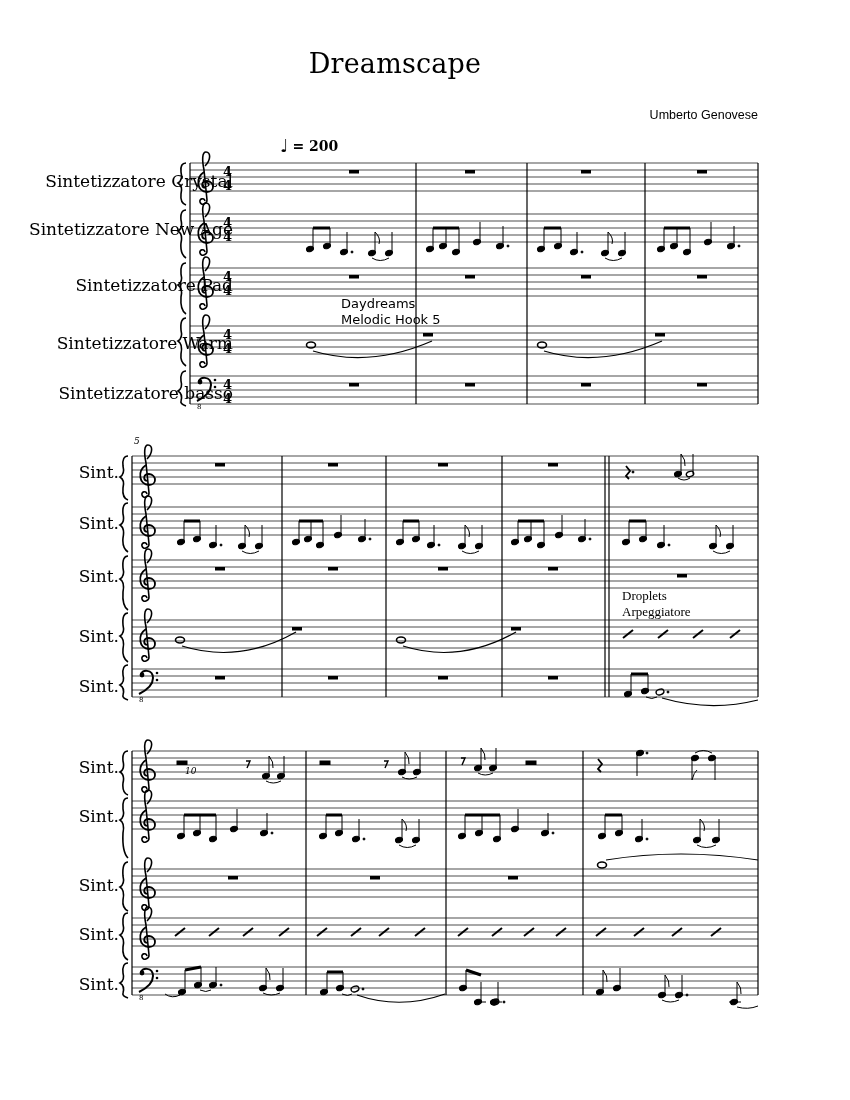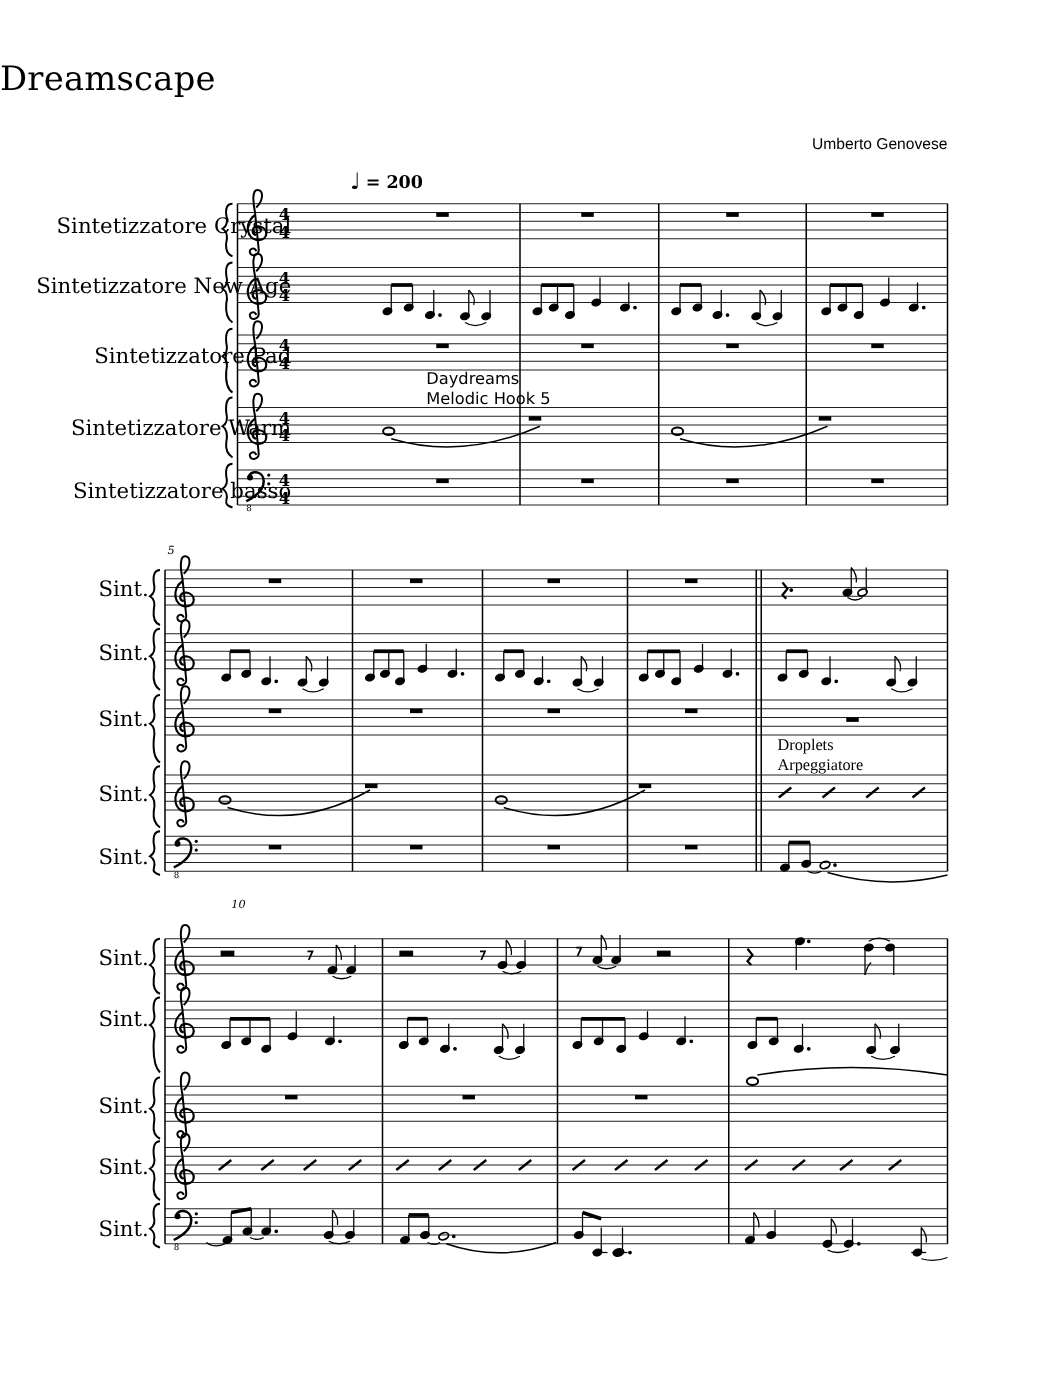--- a/index.html
+++ b/index.html
@@ -1,17 +1,17 @@
 <!DOCTYPE html>
 <html><head>
 <meta charset="utf-8">
 <style>
   html, body { margin: 0; padding: 0; background: #ffffff; }
   body { width: 850px; height: 1100px; position: relative; overflow: hidden; font-family: "DejaVu Serif", serif; color: #000; }
-  .title { position: absolute; top: 48px; left: 0; width: 790px; text-align: left; font-family: "DejaVu Serif", serif; font-size: 27px; font-weight: normal; letter-spacing: 0.2px; }
+  .title { position: absolute; top: 48px; left: 0; width: 790px; text-align: center; font-family: "DejaVu Serif", serif; font-size: 27px; font-weight: normal; letter-spacing: 0.2px; }
   .composer { position: absolute; top: 108px; right: 92px; font-family: Liberation Sans, sans-serif; font-size: 12.5px; }
   .tempo { position: absolute; top: 137px; left: 280px; font-family: "DejaVu Serif", serif; font-size: 14px; font-weight: bold; display: flex; align-items: center; gap: 4px; }
   .tempo .note-glyph { font-size: 18px; font-weight: normal; line-height: 1; }
   .inst-label { position: absolute; font-family: "DejaVu Serif", serif; font-size: 17px; text-align: right; white-space: nowrap; }
   .measure-num { position: absolute; font-family: "DejaVu Serif", serif; font-style: italic; font-size: 9px; }
   .text-mark { position: absolute; font-family: "DejaVu Sans", sans-serif; font-size: 13px; line-height: 16px; }
   svg.score { position: absolute; left: 0; top: 0; }
 </style>
 </head>
 <body>
@@ -29,21 +29,21 @@
 <div class="inst-label" style="right:617px; top:333px;">Sintetizzatore Warm</div>
 <div class="inst-label" style="right:617px; top:383px;">Sintetizzatore basso</div>
 
 <div class="measure-num" style="left:134px; top:436px;">5</div>
 <div class="inst-label" style="right:731px; top:462px;">Sint.</div>
 <div class="inst-label" style="right:731px; top:513px;">Sint.</div>
 <div class="inst-label" style="right:731px; top:566px;">Sint.</div>
 <div class="inst-label" style="right:731px; top:626px;">Sint.</div>
 <div class="inst-label" style="right:731px; top:676px;">Sint.</div>
 
-<div class="measure-num" style="left:137px; top:719px;margin-left:48px;">10</div>
+<div class="measure-num" style="left:137px; top:766px;margin-left:48px;">10</div>
 <div class="inst-label" style="right:731px; top:757px;">Sint.</div>
 <div class="inst-label" style="right:731px; top:806px;">Sint.</div>
 <div class="inst-label" style="right:731px; top:875px;">Sint.</div>
 <div class="inst-label" style="right:731px; top:924px;">Sint.</div>
 <div class="inst-label" style="right:731px; top:974px;">Sint.</div>
 
 <div class="text-mark" style="left:305px; top:296px;margin-left:36px;">
   <div>Daydreams</div>
   <div>Melodic Hook 5</div>
 </div>

